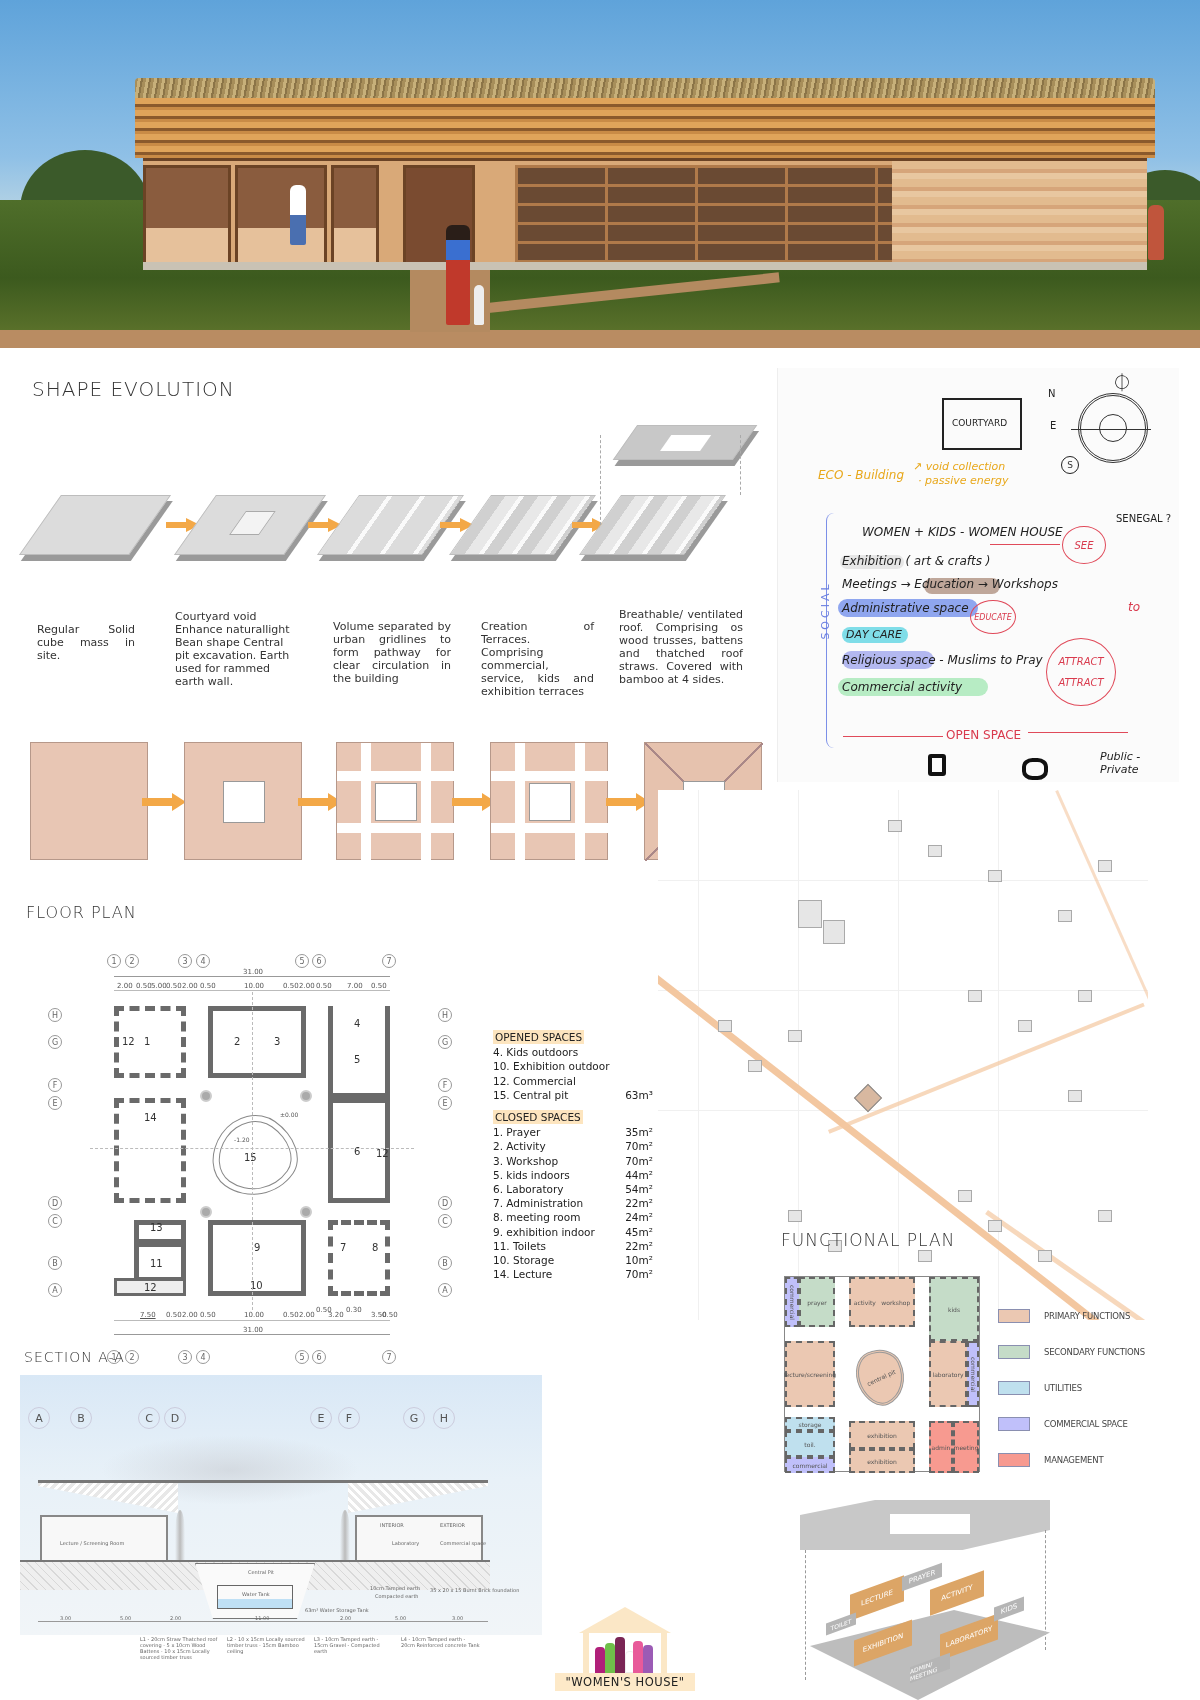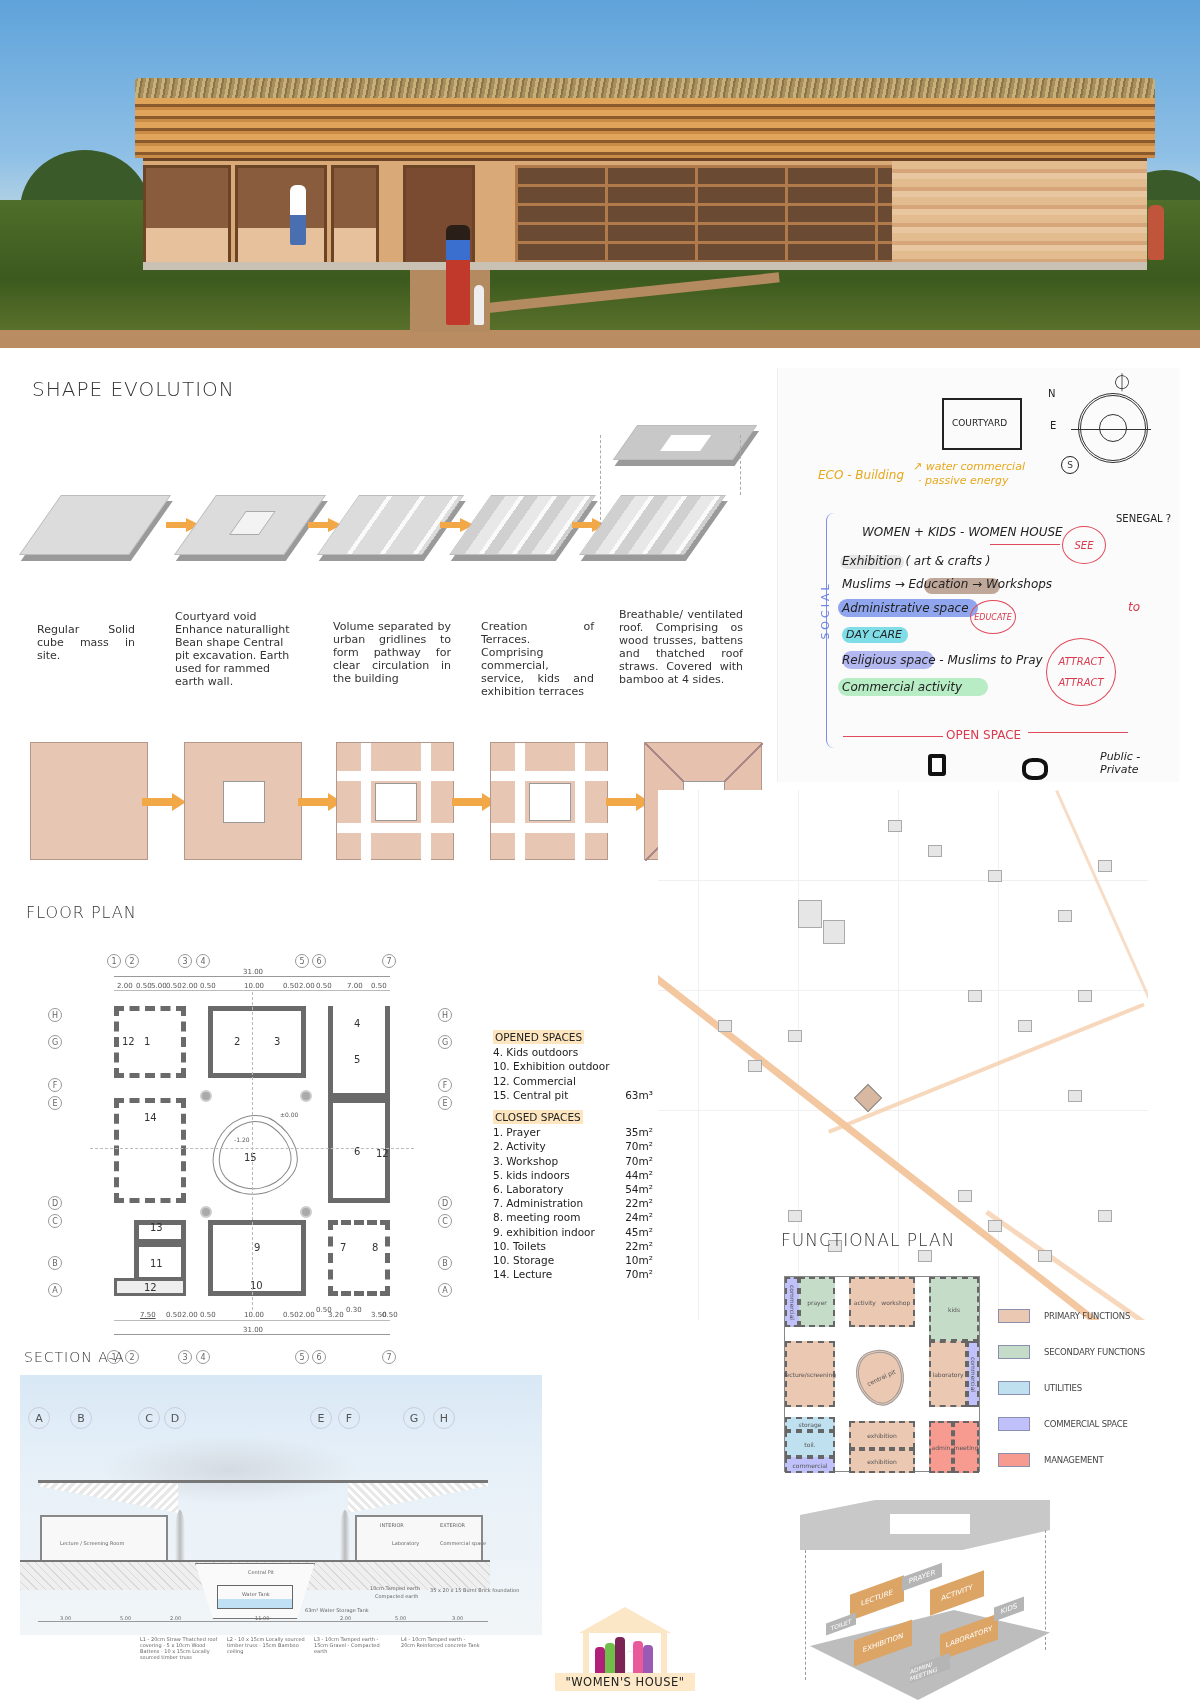--- a/index.html
+++ b/index.html
@@ -186,36 +186,36 @@
   <div style="position:absolute;left:300px;top:25px;width:70px;height:70px;border:3px double #333;border-radius:50%;">
     <div style="position:absolute;left:18px;top:18px;width:28px;height:28px;border:1.5px solid #333;border-radius:50%;"></div>
     <div style="position:absolute;left:-10px;top:33px;width:80px;border-top:1.5px solid #333;"></div>
   </div>
   <span class="hand" style="left:270px;top:20px;font-style:normal;font-size:10px;">N</span>
   <span class="hand" style="left:272px;top:52px;font-style:normal;font-size:10px;">E</span>
   <div style="position:absolute;left:283px;top:88px;width:18px;height:18px;border:1.5px solid #222;border-radius:50%;font-size:9px;display:flex;align-items:center;justify-content:center;">S</div>
   <span class="hand" style="left:335px;top:4px;font-size:18px;font-style:normal;">⏀</span>
   <span class="hand" style="left:338px;top:118px;font-size:10px;font-style:normal;margin-top:27px;">SENEGAL ?</span>
   <span class="hand" style="left:40px;top:100px;color:#e8a81c;">ECO - Building</span>
-  <span class="hand" style="left:135px;top:92px;color:#e8a81c;font-size:11px;">↗ water commercial</span>
+  <span class="hand" style="left:135px;top:92px;color:#e8a81c;font-size:11px;">↗ void collection</span>
   <span class="hand" style="left:140px;top:106px;color:#e8a81c;font-size:11px;">· passive energy</span>
 
   <div style="position:absolute;left:48px;top:145px;width:8px;height:235px;border-left:1.5px solid #7b8fe8;border-radius:8px 0 0 8px;"></div>
   <span class="hand" style="left:18px;top:236px;color:#6a7fe0;transform:rotate(-90deg);font-style:normal;letter-spacing:3px;font-size:11px;">SOCIAL</span>
 
   <div class="hl" style="left:62px;top:187px;width:64px;height:14px;background:#e6e6e6;"></div>
   <div class="hl" style="left:146px;top:210px;width:76px;height:16px;background:#bfa79a;"></div>
   <div class="hl" style="left:60px;top:231px;width:140px;height:18px;background:#8fa6ef;"></div>
   <div class="hl" style="left:64px;top:259px;width:66px;height:16px;background:#7fdde8;"></div>
   <div class="hl" style="left:64px;top:283px;width:92px;height:18px;background:#b3b8f0;"></div>
   <div class="hl" style="left:60px;top:310px;width:150px;height:18px;background:#b7ecc4;"></div>
 
   <span class="hand" style="left:84px;top:157px;">WOMEN + KIDS - WOMEN HOUSE</span>
   <span class="hand" style="left:64px;top:186px;">Exhibition ( art &amp; crafts )</span>
-  <span class="hand" style="left:64px;top:209px;">Muslims → Education → Workshops</span>
+  <span class="hand" style="left:64px;top:209px;">Meetings → Education → Workshops</span>
   <span class="hand" style="left:64px;top:233px;">Administrative space</span>
   <span class="hand" style="left:68px;top:260px;font-size:11px;">DAY CARE</span>
   <span class="hand" style="left:64px;top:285px;text-align:right;">Religious space - Muslims to Pray</span>
   <span class="hand" style="left:64px;top:312px;">Commercial activity</span>
 
   <div class="redcircle" style="left:284px;top:158px;width:44px;height:38px;">SEE</div>
   <div class="redcircle" style="left:192px;top:232px;width:46px;height:34px;font-size:8px;">EDUCATE</div>
   <div class="redcircle" style="left:268px;top:270px;width:70px;height:68px;flex-direction:column;border-radius:50%;">
     <span>ATTRACT</span>
     <span style="margin-top:10px;">ATTRACT</span>
@@ -424,21 +424,21 @@
     </div>
   <div class="leg-row">
       <span>8. meeting room</span>
       <span>24m²</span>
     </div>
   <div class="leg-row">
       <span>9. exhibition indoor</span>
       <span>45m²</span>
     </div>
   <div class="leg-row">
-      <span>10. Toilets</span>
+      <span>11. Toilets</span>
       <span>22m²</span>
     </div>
   <div class="leg-row">
       <span>10. Storage</span>
       <span>10m²</span>
     </div>
   <div class="leg-row">
       <span>14. Lecture</span>
       <span>70m²</span>
     </div>

